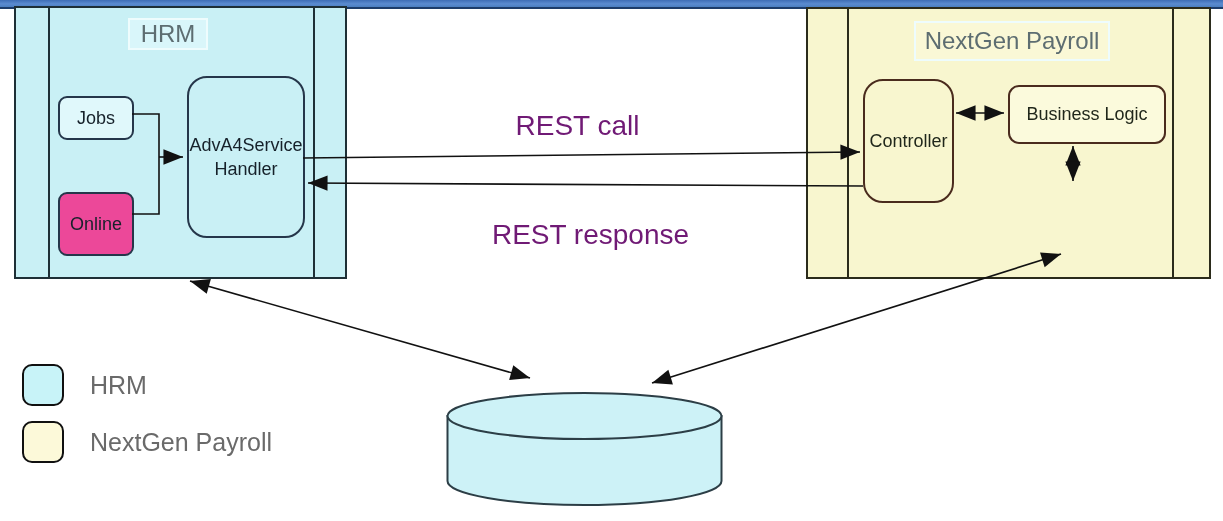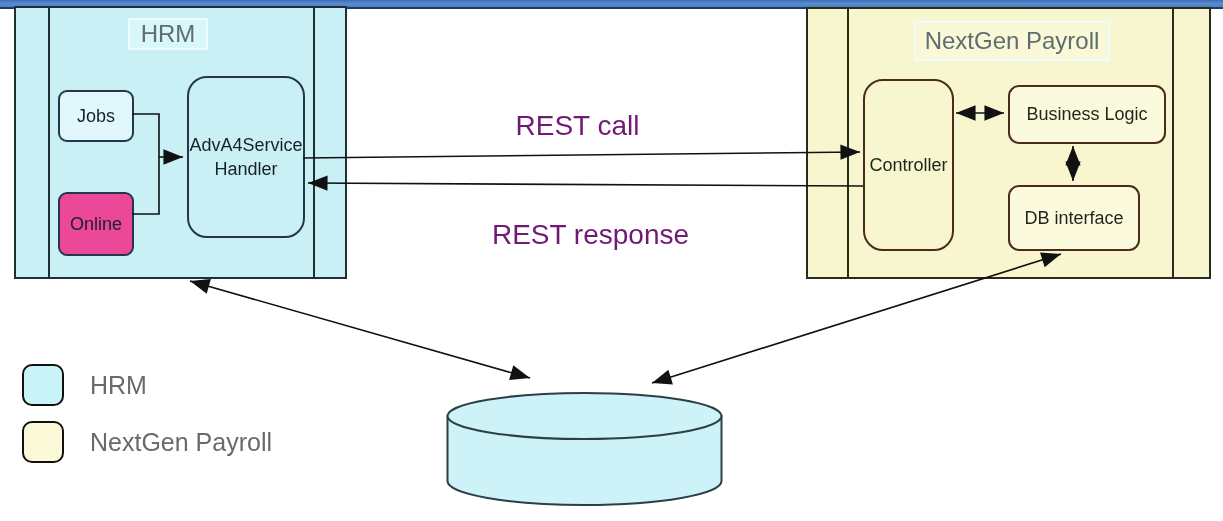--- a/index.html
+++ b/index.html
@@ -35,24 +35,24 @@
   }
   .hrm .panel-title{left:112px;top:10px;width:80px;height:32px;background:#d9f6fa;}
   .payroll .panel-title{left:106px;top:12px;width:196px;height:40px;background:#faf8d6;}
   
   .node{
     position:absolute;display:flex;align-items:center;justify-content:center;
     text-align:center;box-sizing:border-box;font-size:18px;color:#16212a;
   }
   .hrm .node{border:2px solid #25364a;}
   .payroll .node{border:2px solid #4a2b1d;color:#1f261a;}
-  .node.jobs{left:42px;top:82px;width:76px;height:52px;border-radius:9px;background:#e0f8fb;}
+  .node.jobs{left:42px;top:88px;width:76px;height:44px;border-radius:9px;background:#e0f8fb;}
   .node.online{left:42px;top:184px;width:76px;height:64px;border-radius:9px;background:#ec4899;}
   .node.handler{left:171px;top:68px;width:118px;height:162px;border-radius:20px;background:#c9f0f5;line-height:1.35;padding:4px;}
-  .node.controller{left:55px;top:70px;width:91px;height:172px;border-radius:20px;background:#f8f6cf;}
+  .node.controller{left:55px;top:70px;width:91px;height:124px;border-radius:20px;background:#f8f6cf;}
   .node.bizlogic{left:200px;top:76px;width:158px;height:59px;border-radius:11px;background:#fbfadc;}
   .node.dbiface{left:200px;top:176px;width:132px;height:66px;border-radius:11px;background:#fbfadc;}
   
   .flowlabel{
     position:absolute;font-size:28px;color:#701a75;text-align:center;
   }
   .flowlabel.call{left:455px;top:110px;width:245px;}
   .flowlabel.resp{left:468px;top:199px;width:245px;margin-top:20px;}
   .dblabel{
     position:absolute;left:447px;top:460px;width:276px;text-align:center;
@@ -94,23 +94,20 @@
 <div class="panel payroll">
   <div class="vband l"></div>
   <div class="vband r"></div>
   <div class="panel-title">NextGen Payroll</div>
   <div class="node controller">
     <span>Controller</span>
   </div>
   <div class="node bizlogic">
     <span>Business Logic</span>
   </div>
-  <div class="node dbiface">
-    <span>DB interface</span>
-  </div>
 </div>
 
 <div class="flowlabel call">REST call</div>
 <div class="flowlabel resp">REST response</div>
 
 <div class="dblabel">HRM Darabase</div>
 
 <div class="legend-row one">
   <div class="swatch cyan"></div>
   <div class="legend-label">HRM</div>

